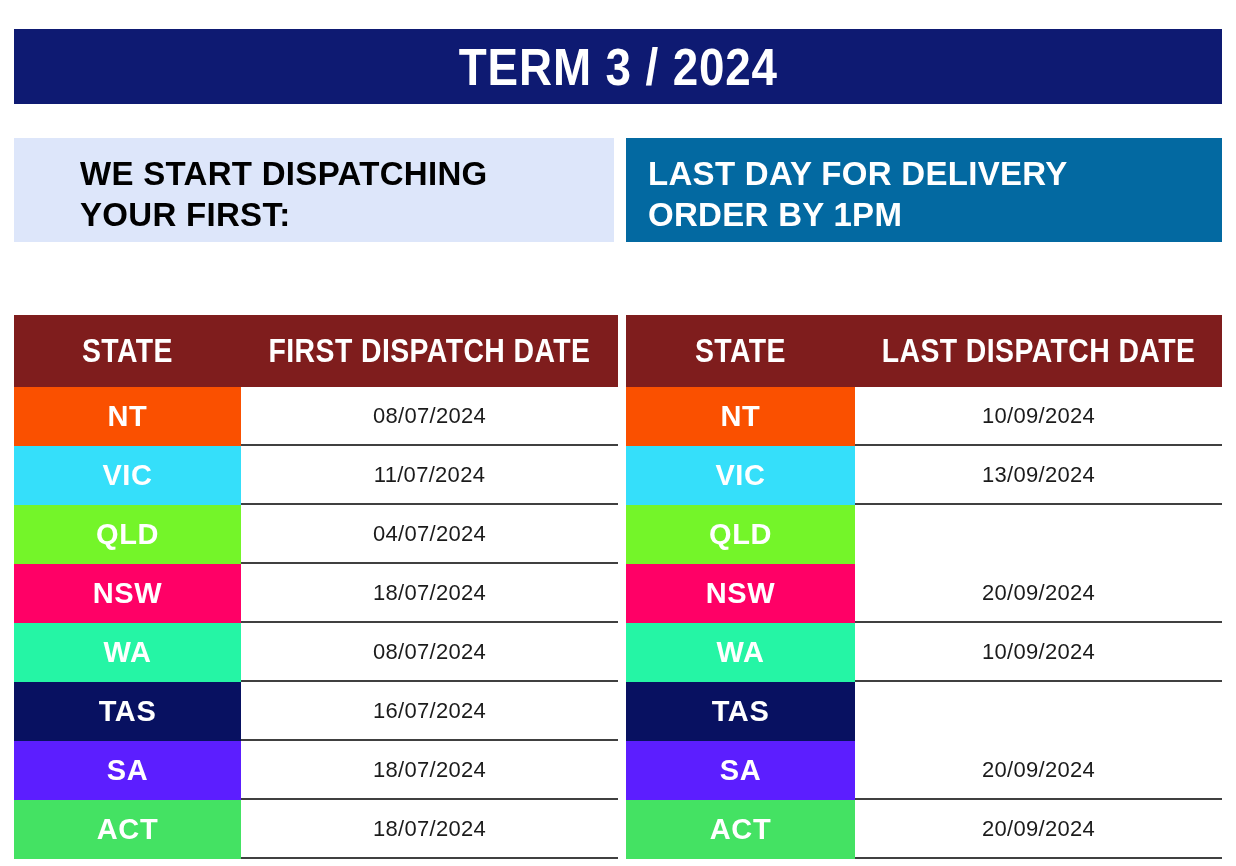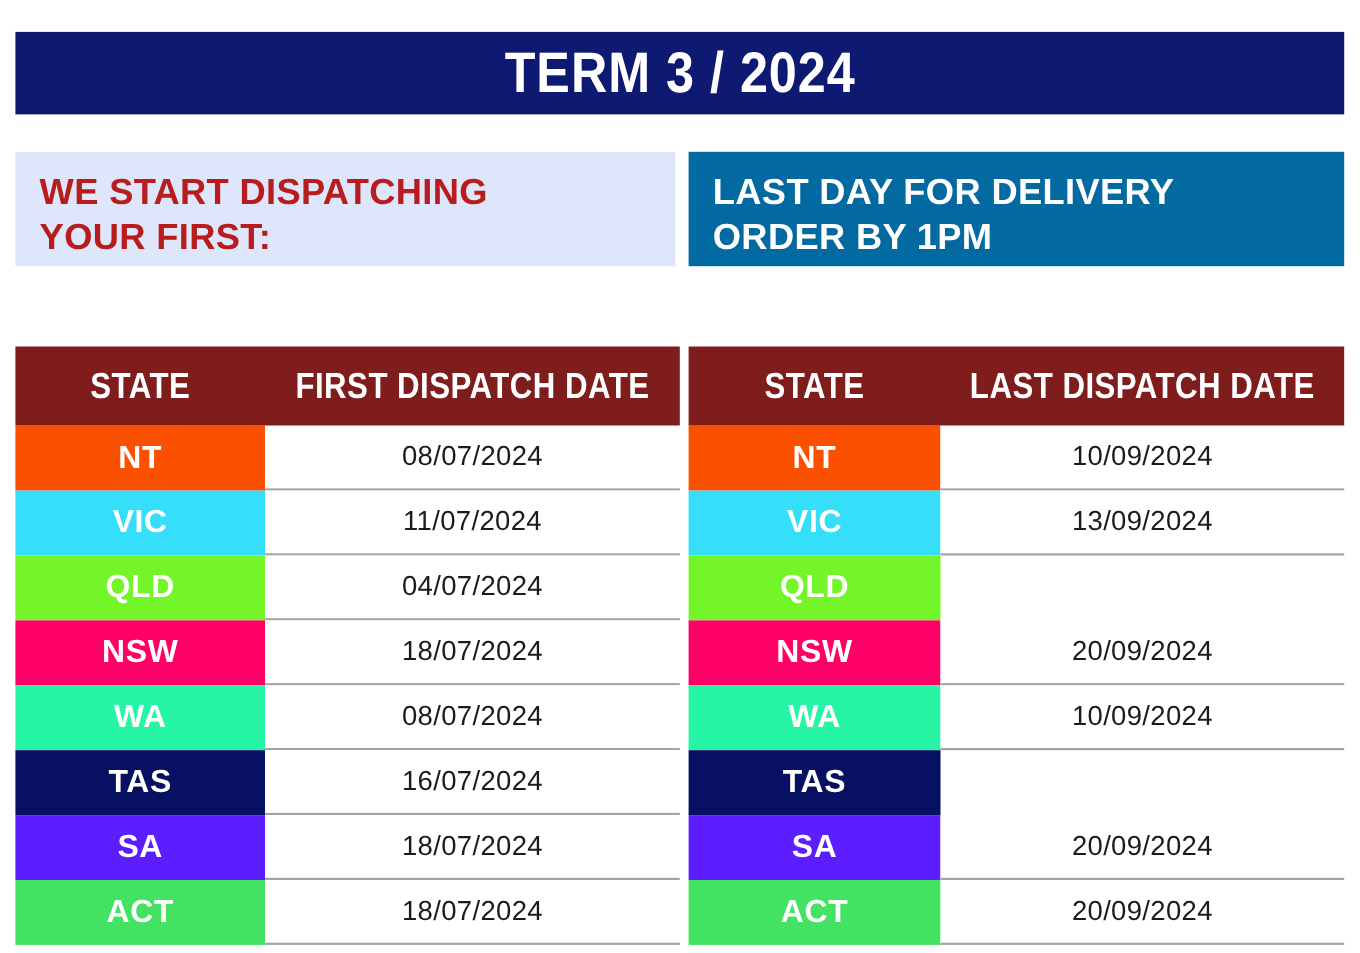--- a/index.html
+++ b/index.html
@@ -63,21 +63,21 @@
     width: 596px;
     background: #0369a1;
   }
   .subtitle-text {
     font-family: "Liberation Sans", sans-serif;
     font-weight: bold;
     font-size: 33px;
     line-height: 1.23;
     letter-spacing: 0.3px;
   }
-  .subtitle-left .subtitle-text { color: #b91c1c; }
+  .subtitle-left .subtitle-text { color: #000000; margin-left: 44px; }
   .subtitle-right .subtitle-text { color: #ffffff; }
 
   
   .table {
     position: absolute;
     top: 287px;
   }
   .table-left  { left: 14px;  width: 604px; }
   .table-right { left: 626px; width: 596px; }
 
@@ -115,23 +115,23 @@
     letter-spacing: 0.6px;
   }
   .cell-date {
     display: flex;
     align-items: center;
     justify-content: center;
     background: #ffffff;
     color: #1b1b1b;
     font-family: "Liberation Sans", sans-serif;
     font-weight: normal;
-    font-size: 25px;
+    font-size: 22px;
     letter-spacing: 0.3px;
-    border-bottom: 2px solid #a3a3a3;
+    border-bottom: 2px solid #404040;
     box-sizing: border-box;
   }
   .row:first-of-type .cell-date { border-top: none; }
 
   
   .table-left  .col-state { width: 227px; }
   .table-left  .col-date  { width: 377px; }
   .table-right .col-state { width: 229px; }
   .table-right .col-date  { width: 367px; }
 </style>

